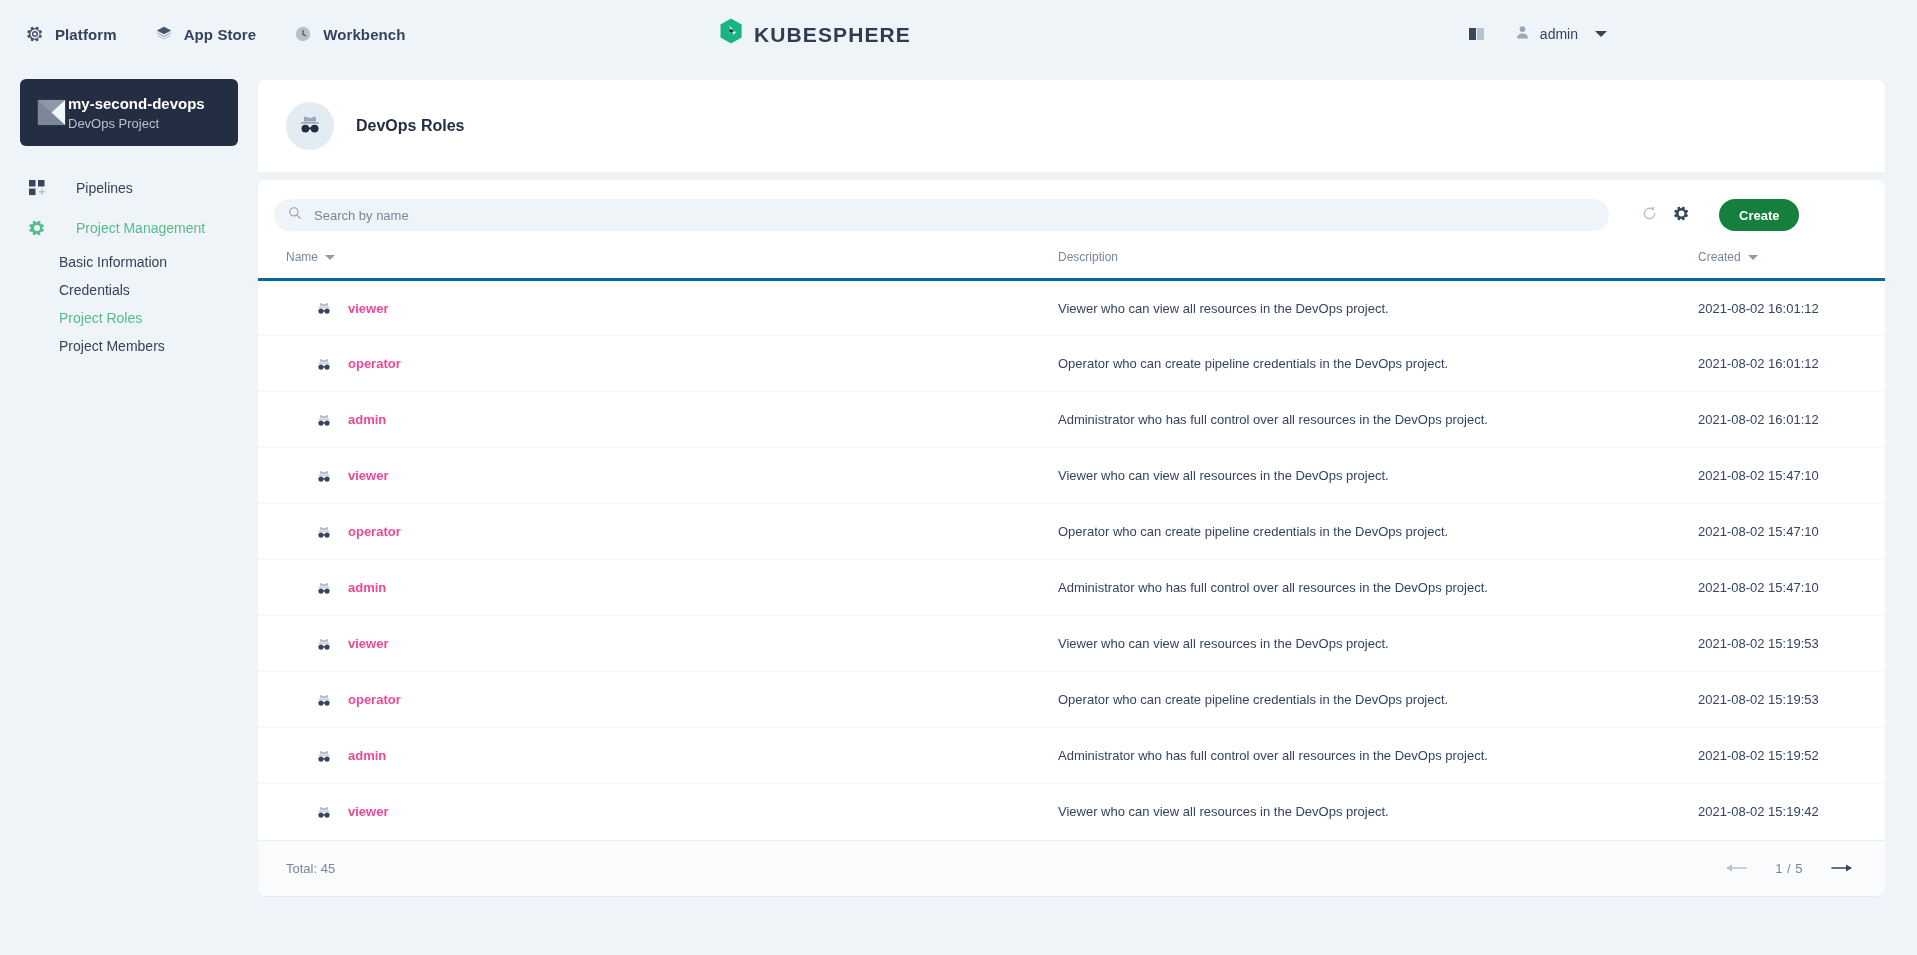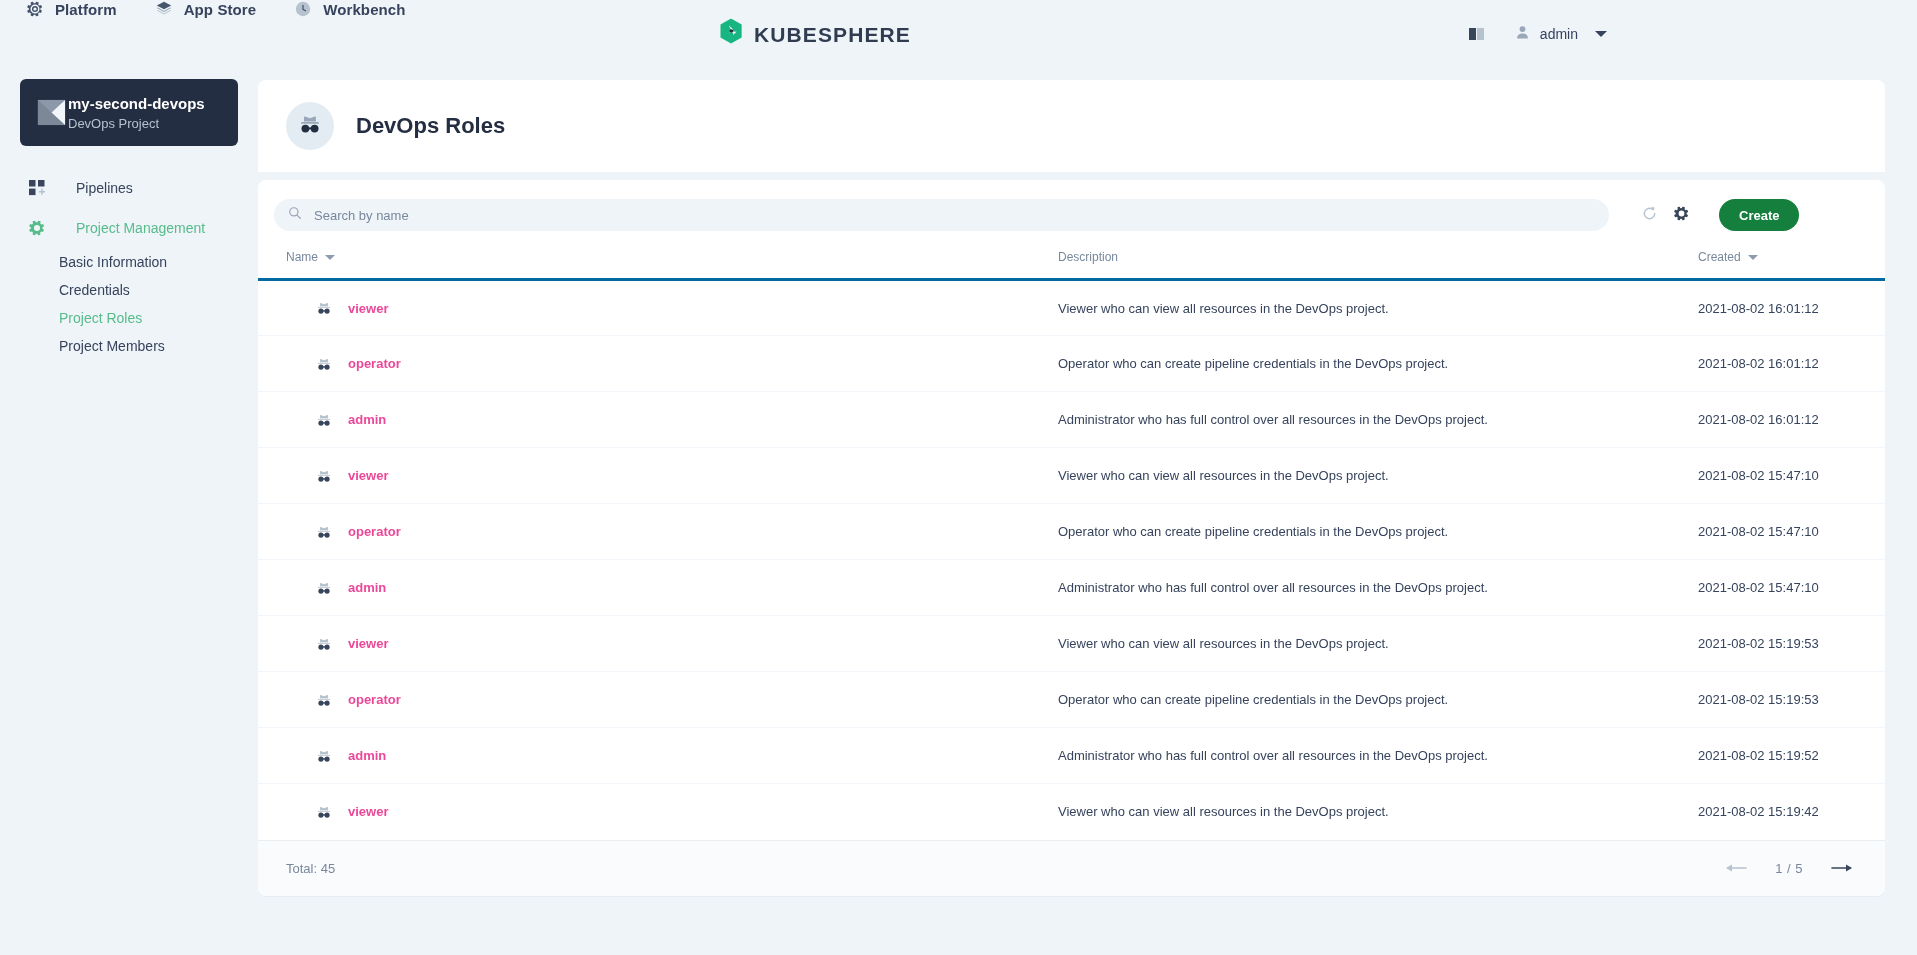--- a/index.html
+++ b/index.html
@@ -9,21 +9,21 @@
     font-family: "Liberation Sans", sans-serif;
     overflow: hidden;
     color: #36435c;
   }
 
   
   .topnav {
     position: absolute; left: 0; top: 0;
     width: 1629px; height: 68px;
     background: #eff4f9;
-    display: flex; align-items: flex-start;
+    display: flex; align-items: center;
   }
   .nav-left { display: flex; align-items: center; padding-left: 26px; gap: 38px; }
   .nav-item { display: flex; align-items: center; gap: 11px; cursor: pointer; }
   .nav-item .label {
     font-size: 15px; font-weight: bold; color: #36435c; letter-spacing: .1px;
   }
   .nav-icon { width: 18px; height: 18px; display: block; }
 
   .brand {
     position: absolute; left: 50%; top: 50%;
@@ -99,21 +99,21 @@
     width: 1627px; height: 92px;
     background: #ffffff;
     border-radius: 8px 8px 0 0;
     display: flex; align-items: center; padding-left: 28px; gap: 22px;
   }
   .head-icon-wrap {
     width: 48px; height: 48px; border-radius: 50%;
     background: #e3ecf3;
     display: flex; align-items: center; justify-content: center;
   }
-  .page-title { font-size: 22px; font-weight: bold; color: #242e42; line-height: 28px; }
+  .page-title { font-size: 16px; font-weight: bold; color: #242e42; line-height: 28px; }
   .page-desc { font-size: 13px; color: #79879c; margin-top: 5px; line-height: 17px; }
 
   .panel {
     position: relative;
     width: 1627px;
     background: #ffffff;
     border-radius: 8px;
     margin-top: 8px;
     overflow: hidden;
     box-shadow: 0 1px 0 rgba(36,46,66,.04);

